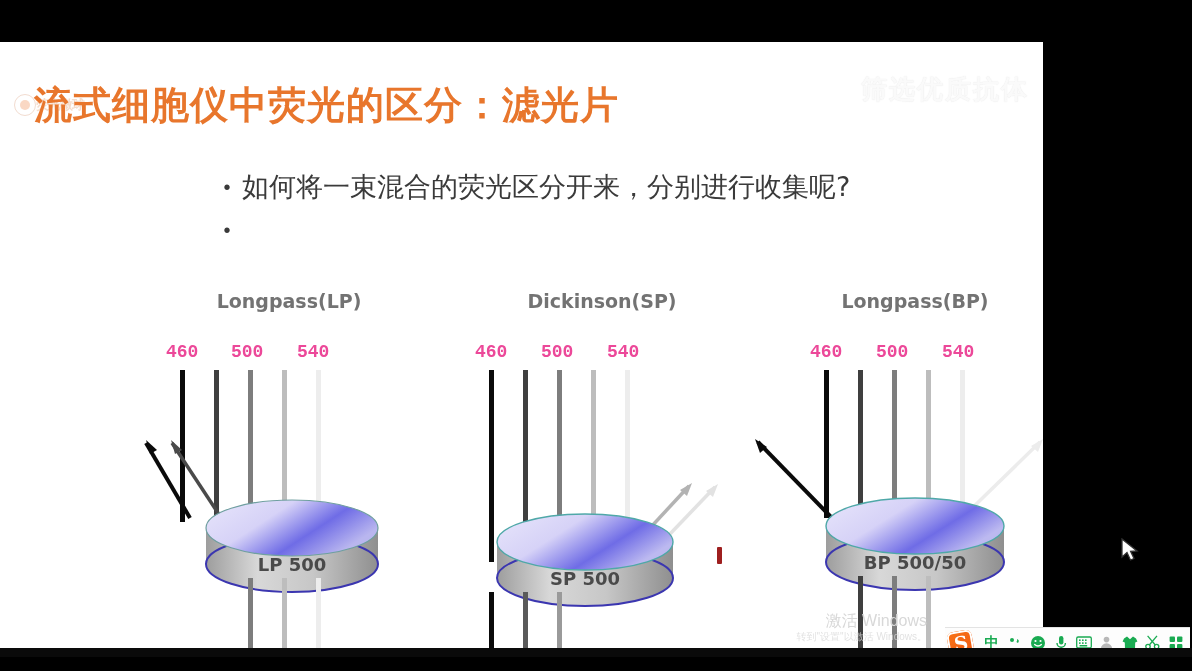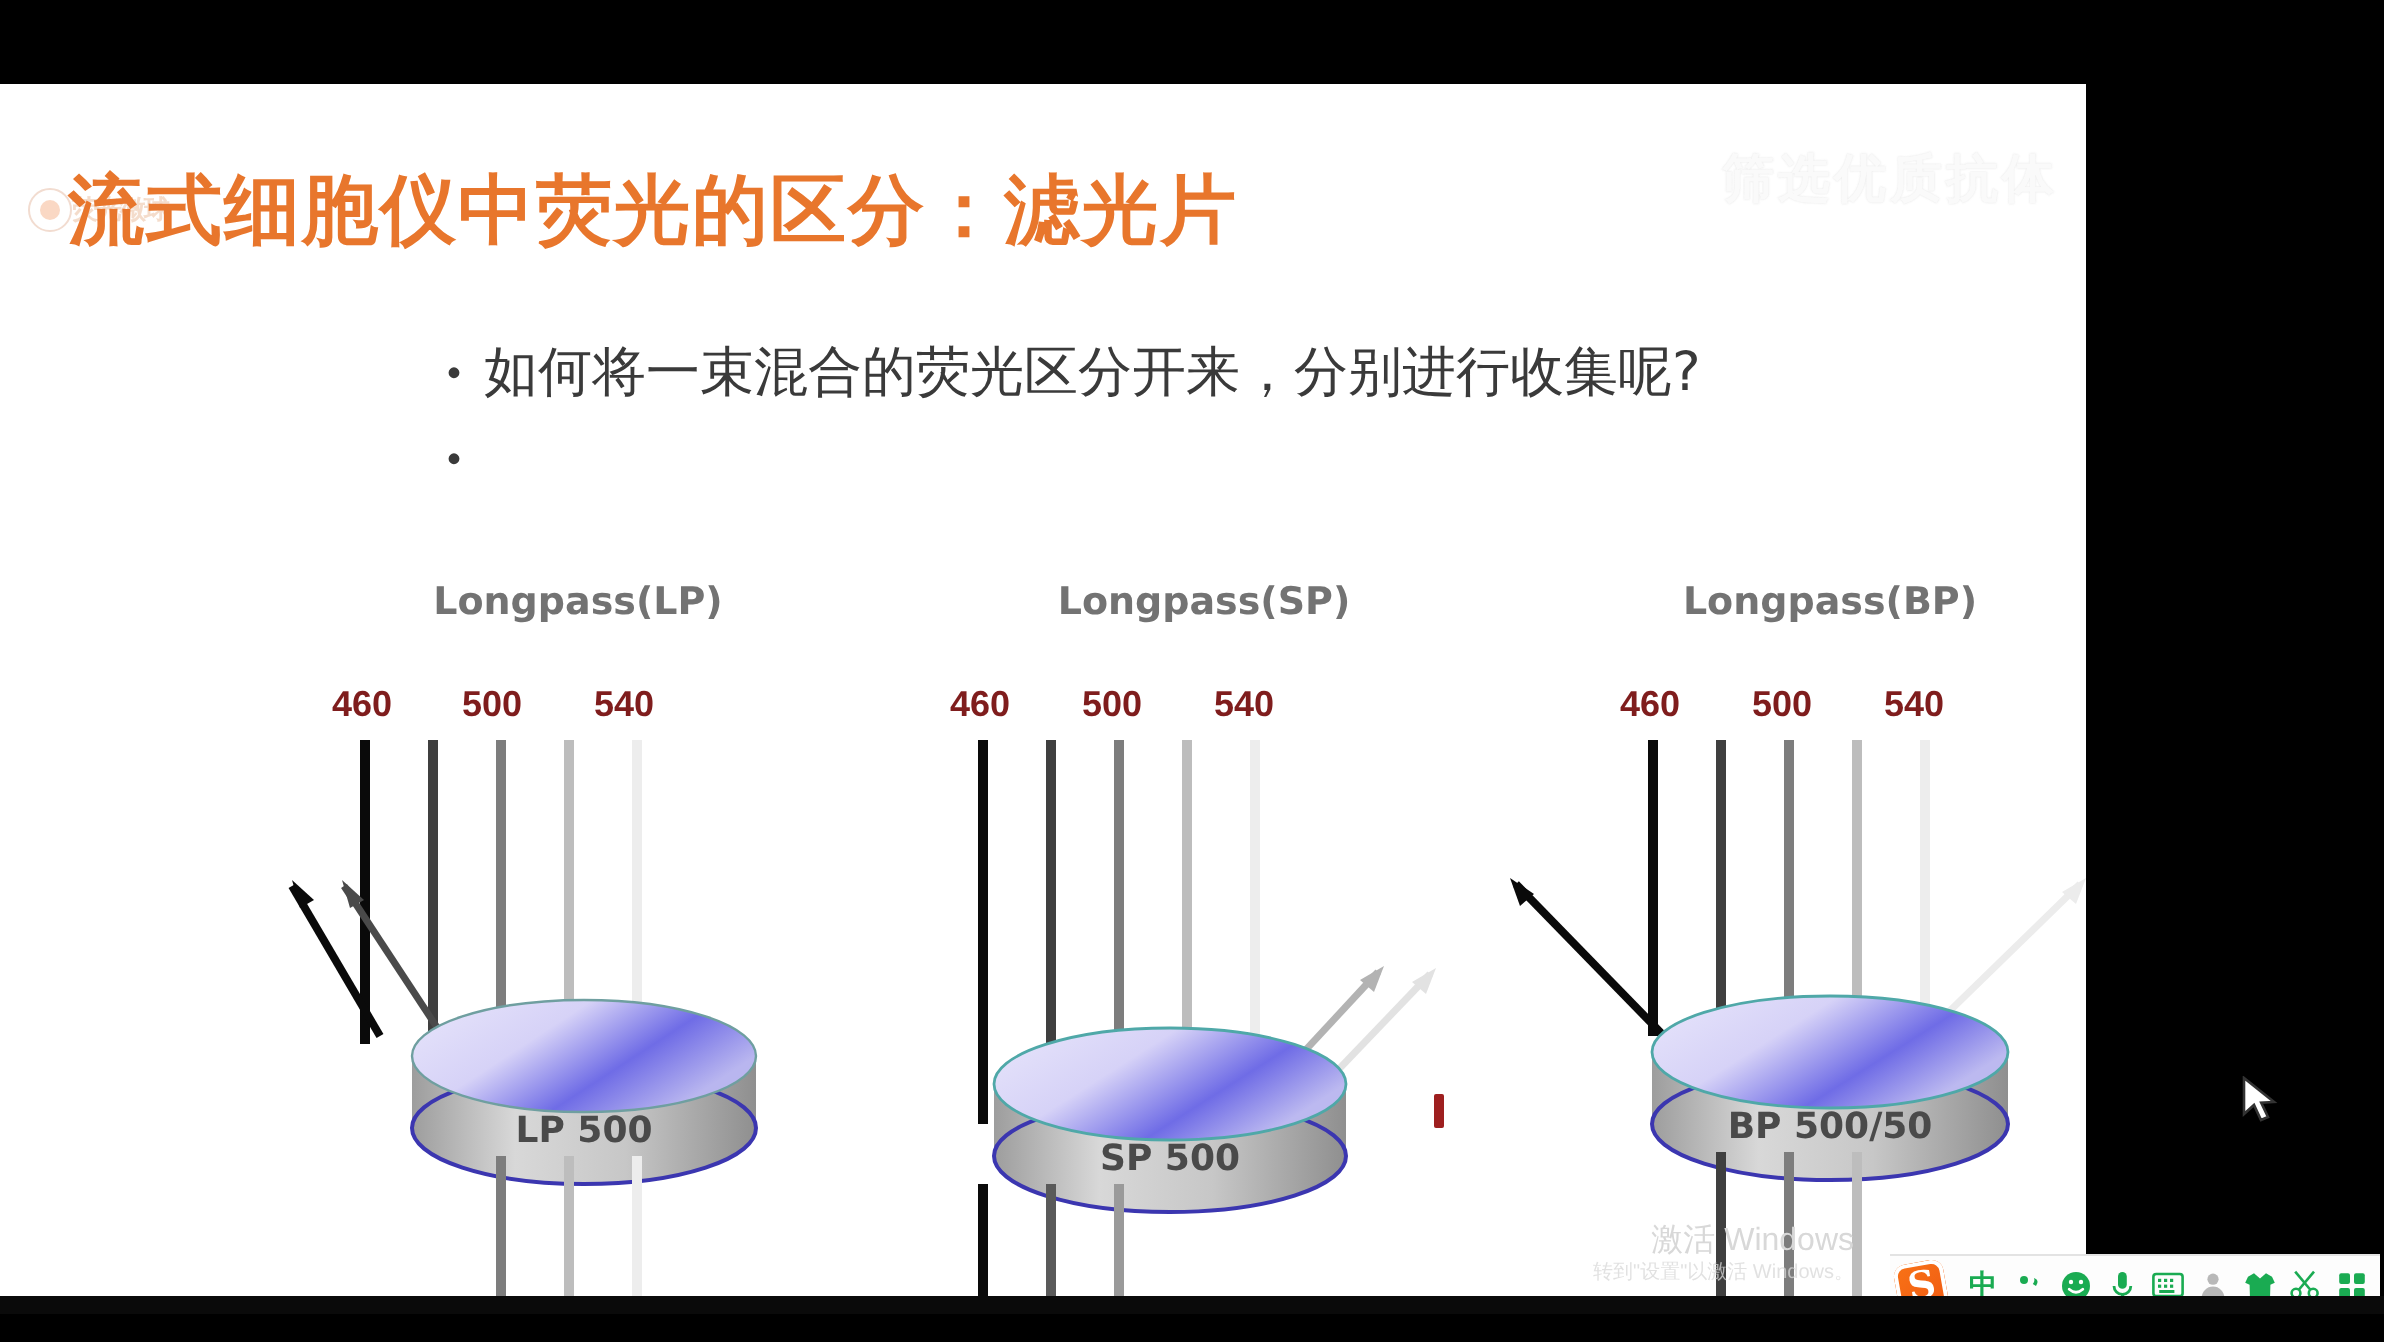--- a/index.html
+++ b/index.html
@@ -45,22 +45,22 @@
   .panel { position:absolute; top:248px; width:330px; height:400px; }
   .panel.lp { left:124px; }
   .panel.sp { left:437px; }
   .panel.bp { left:750px; }
 
   .panel-title { position:absolute; top:0; width:100%; text-align:center;
                  font-size:19px; font-weight:bold; color:#737373;
                  font-family:"DejaVu Sans","Liberation Sans",sans-serif; }
 
   .wl-labels { position:absolute; top:52px; width:100%; height:24px; }
-  .wl { position:absolute; font-size:18px; font-weight:bold; color:#7f1d1d;
-        font-family:Liberation Sans, sans-serif; }
+  .wl { position:absolute; font-size:18px; font-weight:bold; color:#ec4899;
+        font-family:Liberation Mono, monospace; }
 
   .svgwrap { position:absolute; left:0; top:0; width:330px; height:400px; }
 
   
   .red-tick { position:absolute; left:717px; top:505px; width:5px; height:17px;
               background:#9e1f1f; border-radius:1px; }
 
   
   .copyright { position:absolute; left:62px; top:634px; font-size:11.5px; color:#6f6f6f;
                white-space:nowrap; opacity:.9; }
@@ -172,21 +172,21 @@
           <polygon points="117,382 136,382 126.5,398" fill="#7d7d7d"></polygon>
           <rect x="158" y="288" width="5" height="96" fill="#bdbdbd"></rect>
           <polygon points="151,382 170,382 160.5,398" fill="#bdbdbd"></polygon>
           <rect x="192" y="288" width="5" height="96" fill="#ededed"></rect>
           <polygon points="185,382 204,382 194.5,398" fill="#ededed"></polygon>
         </g>
       </svg>
     </div>
 
     <div class="panel sp">
-      <div class="panel-title">Longpass(SP)</div>
+      <div class="panel-title">Dickinson(SP)</div>
       <div class="wl-labels">
         <span class="wl" style="left:38px;">460</span>
         <span class="wl" style="left:104px;">500</span>
         <span class="wl" style="left:170px;">540</span>
       </div>
       <svg class="svgwrap" viewBox="0 0 330 400">
         <defs>
           <linearGradient id="spTop" x1="0" y1="0" x2="1" y2="0.5">
             <stop offset="0%" stop-color="#e8e6fb"></stop>
             <stop offset="42%" stop-color="#d6d2f7"></stop>

